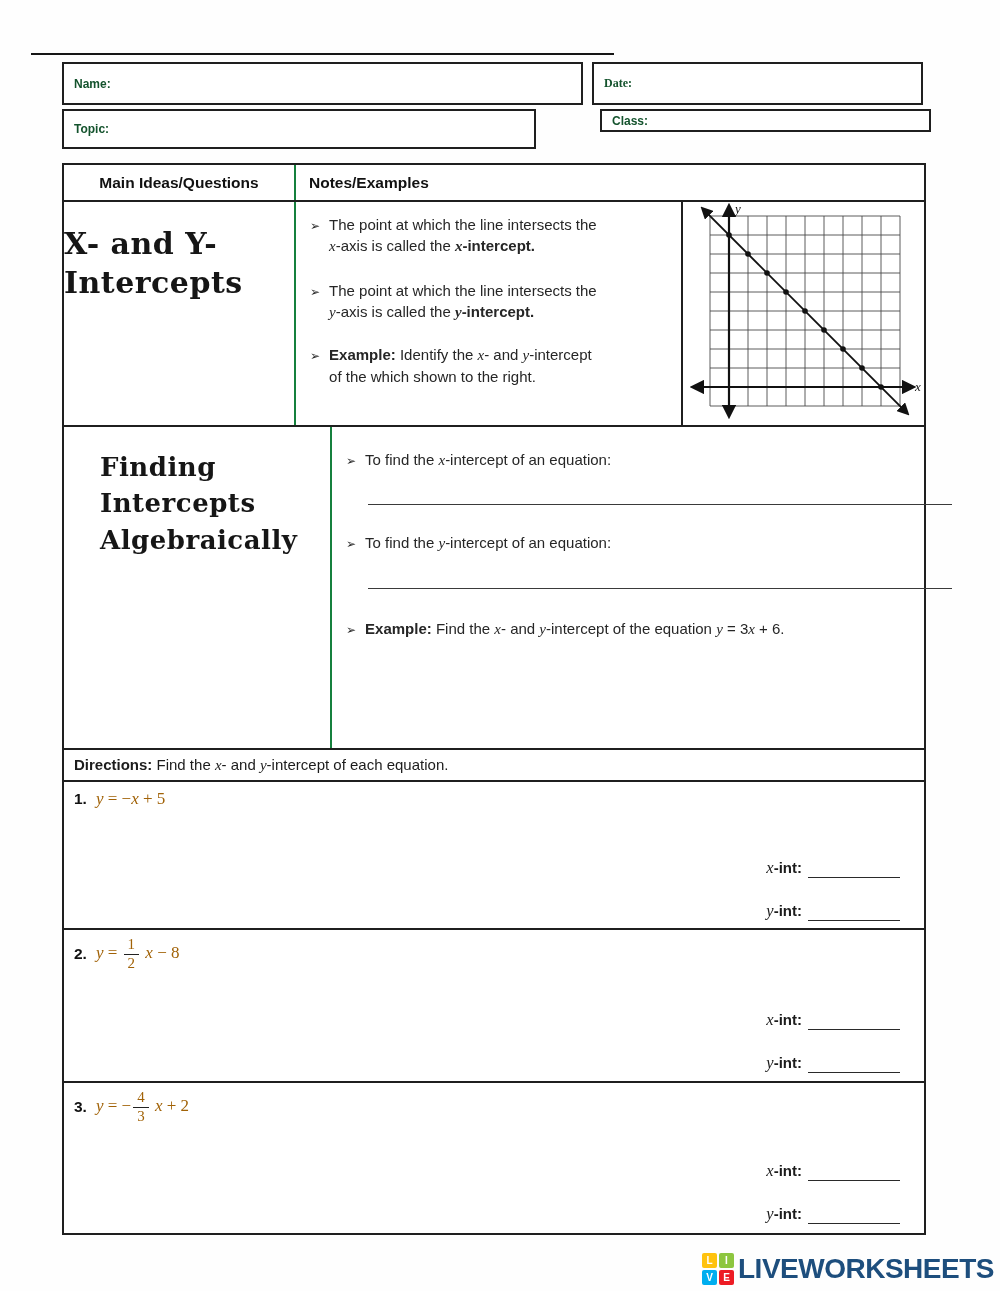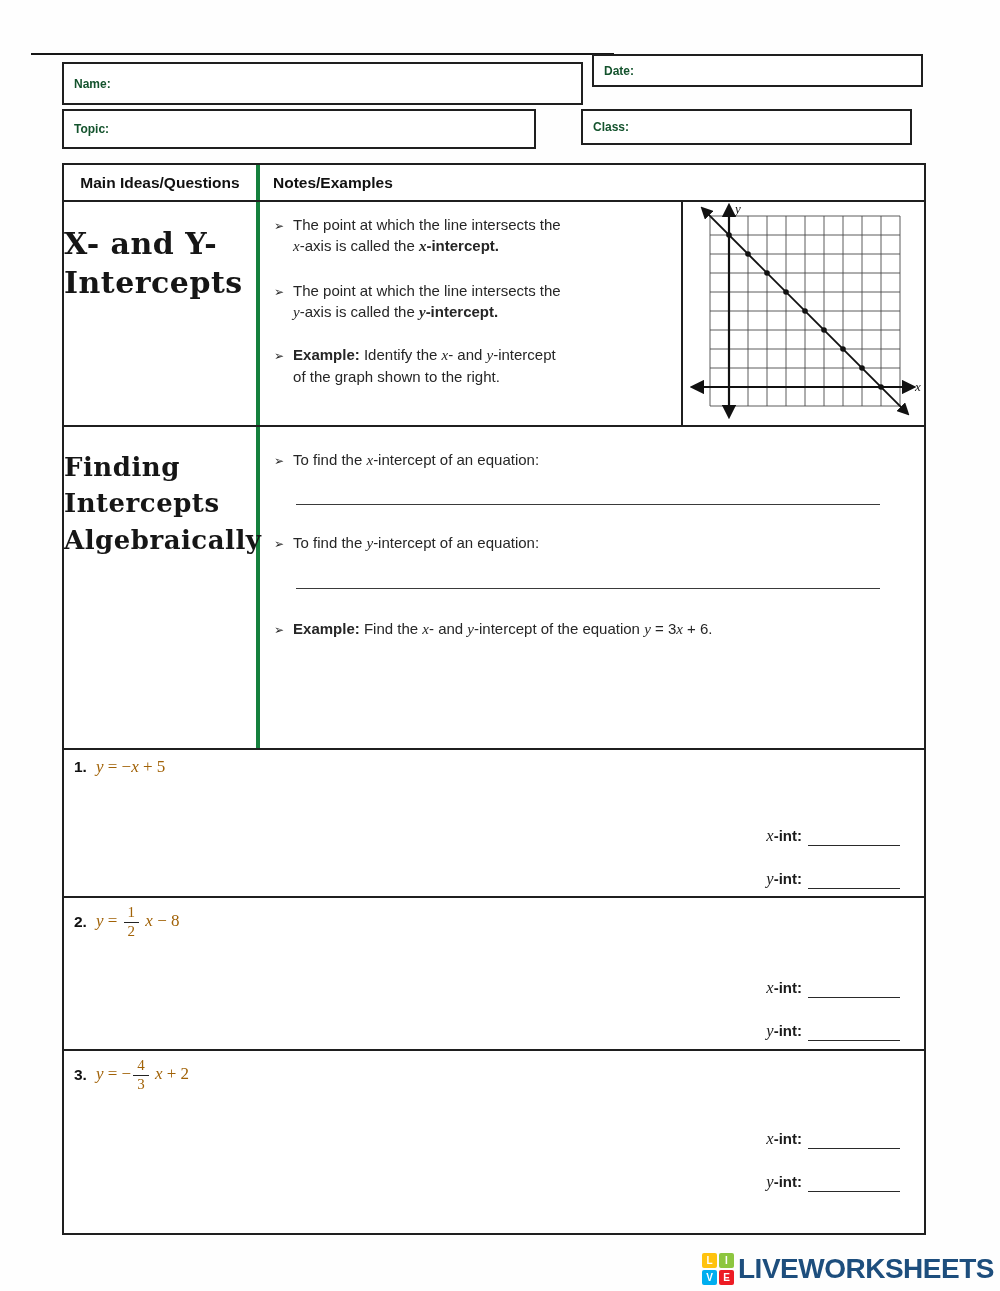--- a/index.html
+++ b/index.html
@@ -6,33 +6,33 @@
   body { background:#ffffff; font-family:"Liberation Sans", sans-serif; }
   .page { position:relative; width:1000px; height:1291px; background:#fefefe; color:#1c1c1c; overflow:hidden; }
 
   
   .scanline { position:absolute; left:31px; top:53px; width:583px; height:2px; background:#161616; }
 
   
   .fbox { position:absolute; border:2px solid #1f1f1f; background:#fff; display:flex; align-items:center; padding-left:10px; }
   .fbox .lbl { font-weight:700; font-size:12px; color:#14532d; }
   .fbox-name  { left:62px;  top:62px;  width:521px; height:43px; }
-  .fbox-date  { left:592px; top:54px;  width:331px; height:33px; }
+  .fbox-date  { left:592px; top:62px;  width:331px; height:43px;font-family:Liberation Serif, serif; }
   .fbox-topic { left:62px;  top:109px; width:474px; height:40px; }
-  .fbox-class { left:581px; top:109px; width:331px; height:36px; }
+  .fbox-class { left:600px; top:109px; width:331px; height:23px; }
 
   
   .wtable { position:absolute; left:62px; top:163px; width:864px; height:1072px; border:2px solid #1f1f1f; background:#fff; display:flex; flex-direction:column; }
   .trow { display:flex; border-bottom:2px solid #1f1f1f; flex:none; }
   .trow.last { border-bottom:none; flex:1; }
-  .cl { width:196px; flex:none; border-right:4px solid #15803d; position:relative; }
+  .cl { width:232px; flex:none; border-right:2px solid #15803d; position:relative; }
   .cr { flex:1; position:relative; }
   .thead { height:37px; }
   .r1 { height:225px; }
-  .r2 { height:323px; }
+  .r2 { height:323px;padding-left:36px; }
 
   .hcell { display:flex; align-items:center; font-weight:700; font-size:15.5px; color:#111; }
   .hcell.c1 { justify-content:center; }
   .hcell.c2 { padding-left:13px; }
 
   
   .sec-title { font-family:"DejaVu Serif", serif; font-weight:700; color:#161616; text-align:left; line-height:1.3; letter-spacing:0.5px; }
   .t1 { margin-top:22px; font-size:30px; }
   .t2 { margin-top:22px; font-size:26px; line-height:1.4; }
   .t3 { margin-top:36px; font-size:29px; }
@@ -115,21 +115,21 @@
         <div class="bullet" style="left:14px; top:12px; width:372px;">
           <span class="arr">➢</span>
           <span><span class="s-r">The point at which the line intersects the</span><br><span class="s-i">x</span><span class="s-r">-axis is called the </span><span class="s-bi">x</span><span class="s-b">-intercept.</span></span>
         </div>
         <div class="bullet" style="left:14px; top:78px; width:372px;">
           <span class="arr">➢</span>
           <span><span class="s-r">The point at which the line intersects the</span><br><span class="s-i">y</span><span class="s-r">-axis is called the </span><span class="s-bi">y</span><span class="s-b">-intercept.</span></span>
         </div>
         <div class="bullet" style="left:14px; top:142px; width:372px;">
           <span class="arr">➢</span>
-          <span><span class="s-b">Example:</span><span class="s-r"> Identify the </span><span class="s-i">x</span><span class="s-r">- and </span><span class="s-i">y</span><span class="s-r">-intercept</span><br><span class="s-r">of the graph shown to the right.</span></span>
+          <span><span class="s-b">Example:</span><span class="s-r"> Identify the </span><span class="s-i">x</span><span class="s-r">- and </span><span class="s-i">y</span><span class="s-r">-intercept</span><br><span class="s-r">of the which shown to the right.</span></span>
         </div>
         <div class="graph-cell">
           <div id="graph-holder"><svg xmlns="http://www.w3.org/2000/svg" width="240" height="221" viewBox="0 0 240 221">
                 <defs>
                   <marker id="ah" viewBox="0 0 10 10" refX="7" refY="5" markerWidth="6.5" markerHeight="6.5" orient="auto-start-reverse">
                     <path d="M0 0L10 5L0 10z" fill="#111"></path>
                   </marker>
                 </defs>
                 <line x1="26" y1="14" x2="26" y2="204" stroke="#4a4a4a" stroke-width="0.9"></line>
                 <line x1="45" y1="14" x2="45" y2="204" stroke="#4a4a4a" stroke-width="0.9"></line>
@@ -193,20 +193,23 @@
         <div class="answer-line" style="top:161px;"></div>
         <div class="bullet" style="left:14px; top:191px; width:610px;">
           <span class="arr">➢</span>
           <span><span class="s-b">Example:</span><span class="s-r">  Find the </span><span class="s-i">x</span><span class="s-r">- and </span><span class="s-i">y</span><span class="s-r">-intercept of the equation </span><span class="s-i">y</span><span class="s-r"> = 3</span><span class="s-i">x</span><span class="s-r"> + 6.</span></span>
         </div>
       </div>
     </div>
 
     <div class="trow last">
       <div class="cr" style="display:flex; flex-direction:column;">
+        <div class="dir-strip">
+          <span><span class="s-b">Directions:</span><span class="s-r">  Find the </span><span class="s-i">x</span><span class="s-r">- and </span><span class="s-i">y</span><span class="s-r">-intercept of each equation.</span></span>
+        </div>
 
         <div class="problem p1">
           <div class="prob-head">
             <span class="prob-num">1.</span>
             <span class="prob-eq"><span class="s-i">y</span><span class="s-m"> = −</span><span class="s-i">x</span><span class="s-m"> + 5</span></span>
           </div>
           <div class="int-block">
             <div class="int-row">
               <span class="int-label"><span class="s-i">x</span><span class="s-b">-int:</span></span>
               <span class="int-blank"></span>

